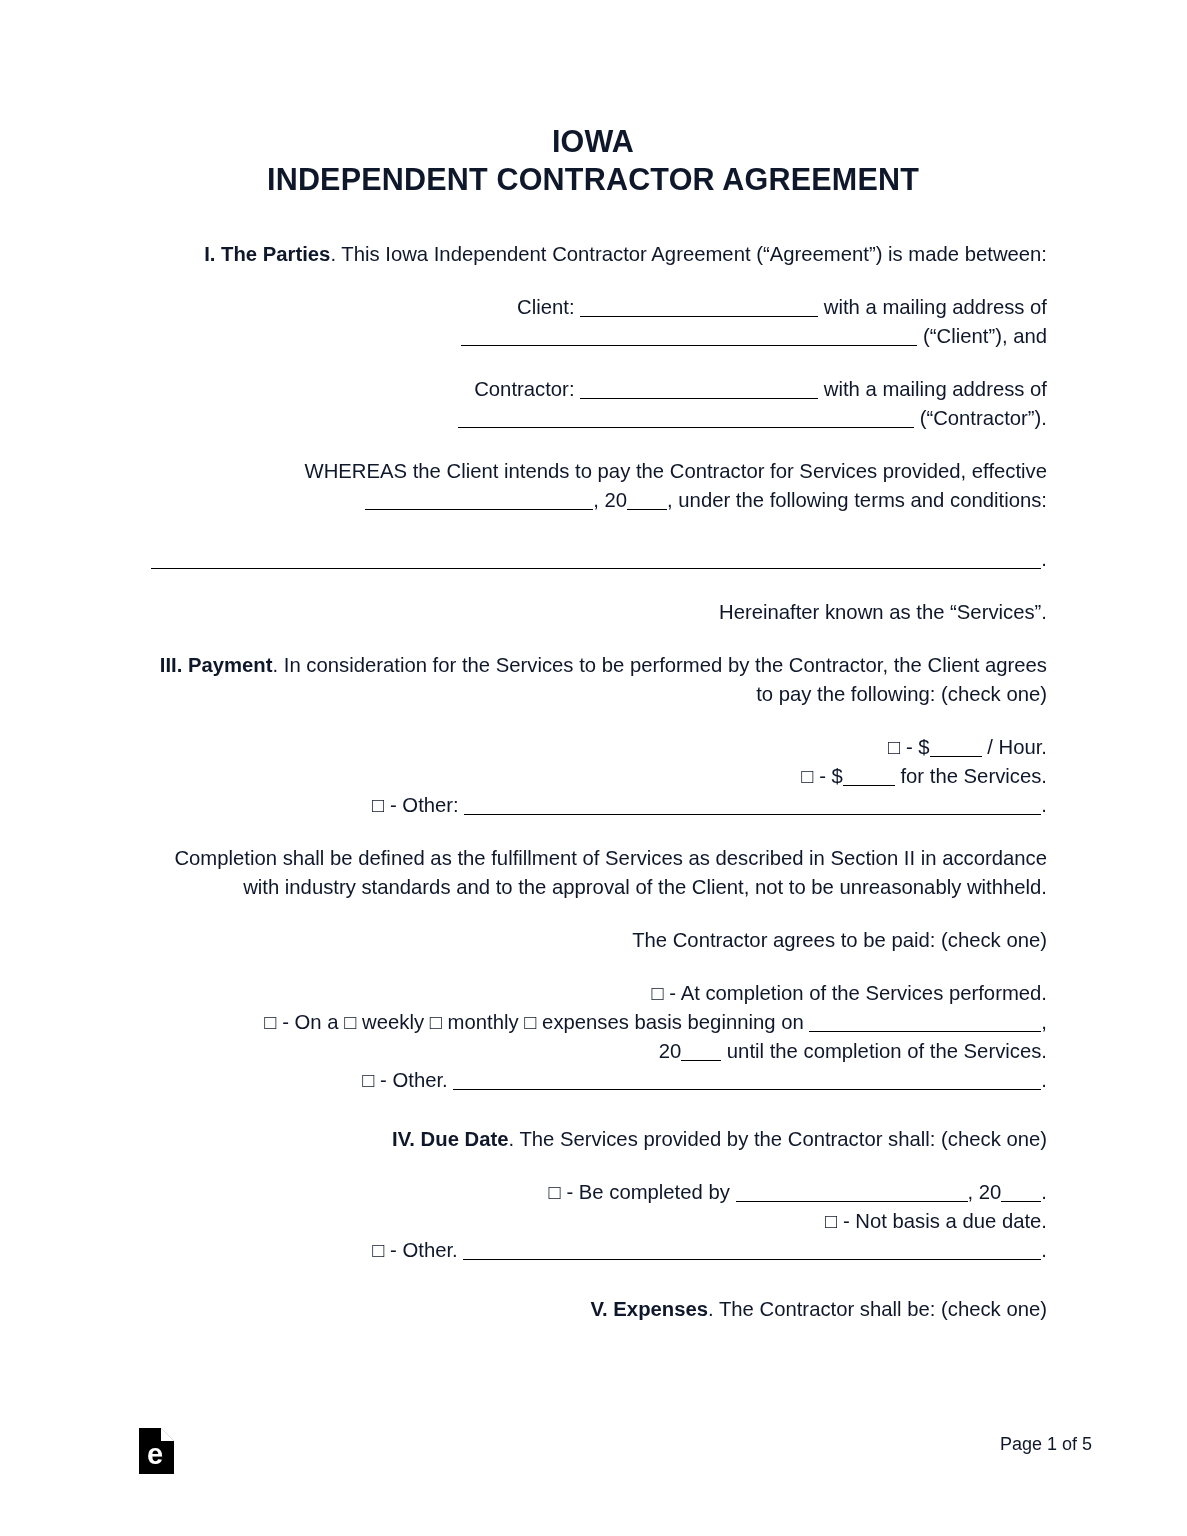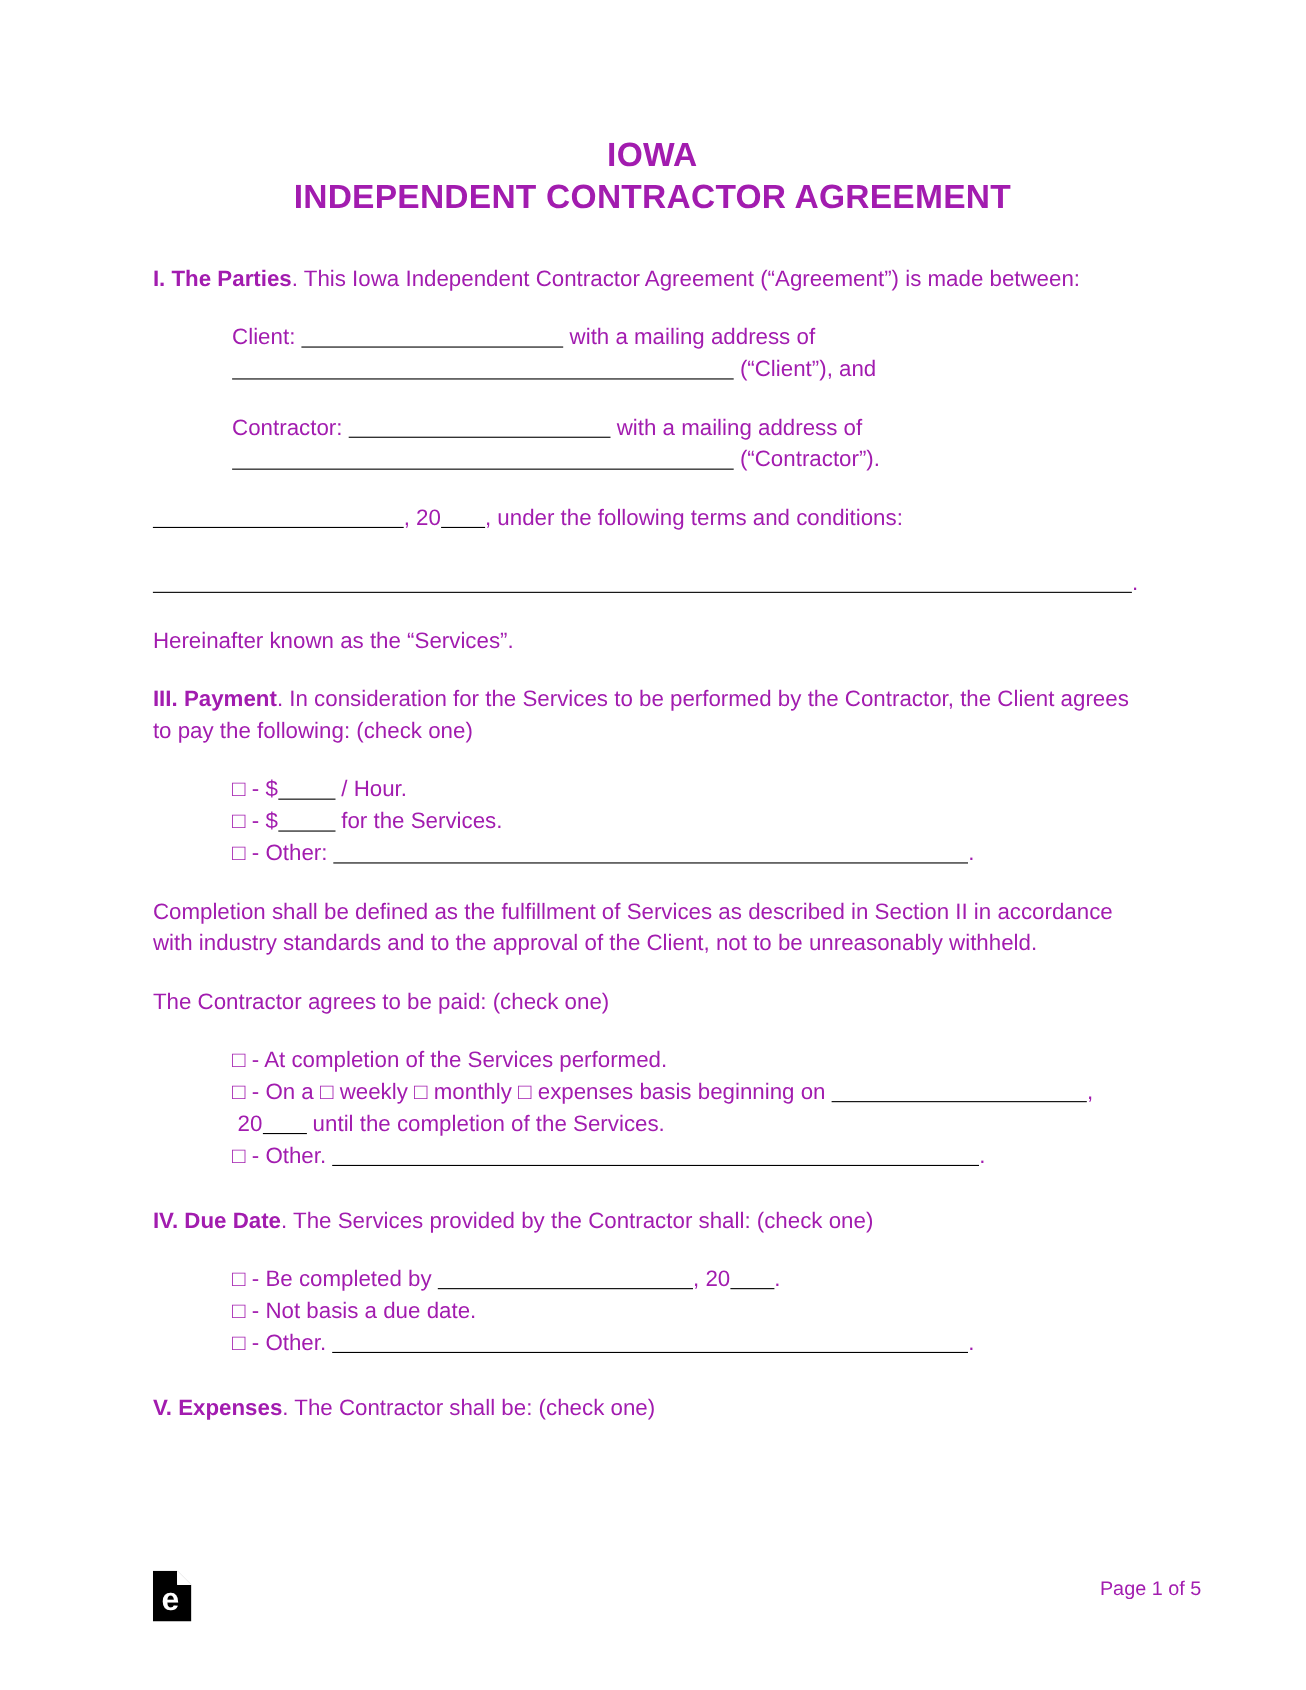--- a/index.html
+++ b/index.html
@@ -6,21 +6,21 @@
     margin: 0;
     padding: 0;
     background: #ffffff;
   }
   .page {
     position: relative;
     width: 1187px;
     height: 1536px;
     background: #ffffff;
     font-family: "Liberation Sans", sans-serif;
-    color: #a21caf;
+    color: #0f172a;
     box-sizing: border-box;
     overflow: hidden;
   }
   .content {
     position: absolute;
     left: 139px;
     top: 0;
     width: 908px;
   }
 
@@ -33,21 +33,21 @@
     font-size: 30.5px;
     font-weight: bold;
     line-height: 38px;
     letter-spacing: 0.2px;
   }
 
   
   .para {
     font-size: 20.3px;
     line-height: 29px;
-    text-align: left;
+    text-align: right;
   }
   .sec-label { font-weight: bold; }
   .indent { margin-left: 72px; }
   .u { }
 
   .gap-xl { height: 42px; }
   .gap-l  { height: 30px; }
   .gap-m  { height: 24px; }
 
   
@@ -147,20 +147,21 @@
       </div>
       <div class="row">
         <span class="blank bl-addr"></span>
         <span>(“Contractor”).</span>
       </div>
     </div>
 
     <div class="gap-m"></div>
 
     <div class="para">
+      <div class="row"><span>WHEREAS the Client intends to pay the Contractor for Services provided, effective</span></div>
       <div class="row"><span class="blank bl-date"></span><span>, 20</span><span class="blank bl-tiny"></span><span>, under the following terms and conditions:</span></div>
     </div>
 
     <div class="gap-l"></div>
 
     <div class="para">
       <div class="row"><span class="blank bl-sec2b"></span><span>.</span></div>
     </div>
 
     <div class="gap-m"></div>

